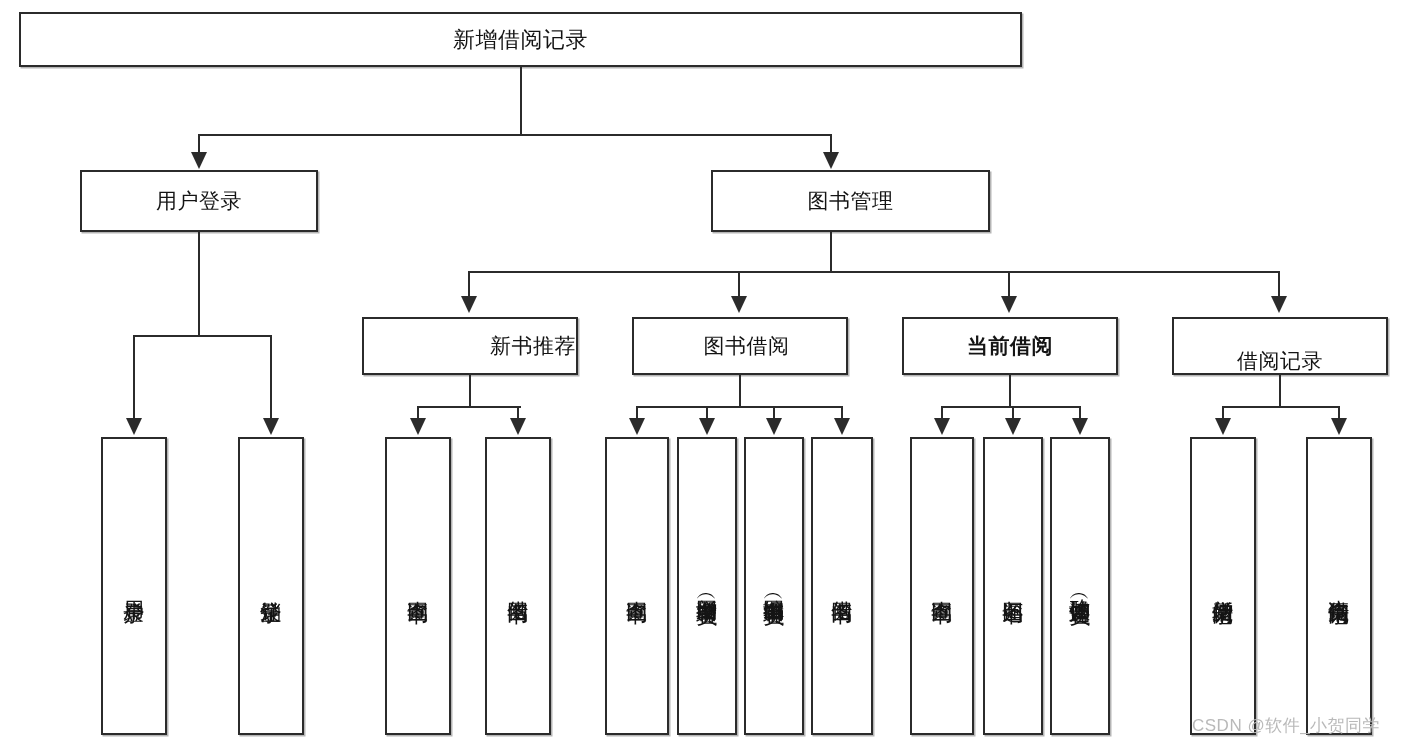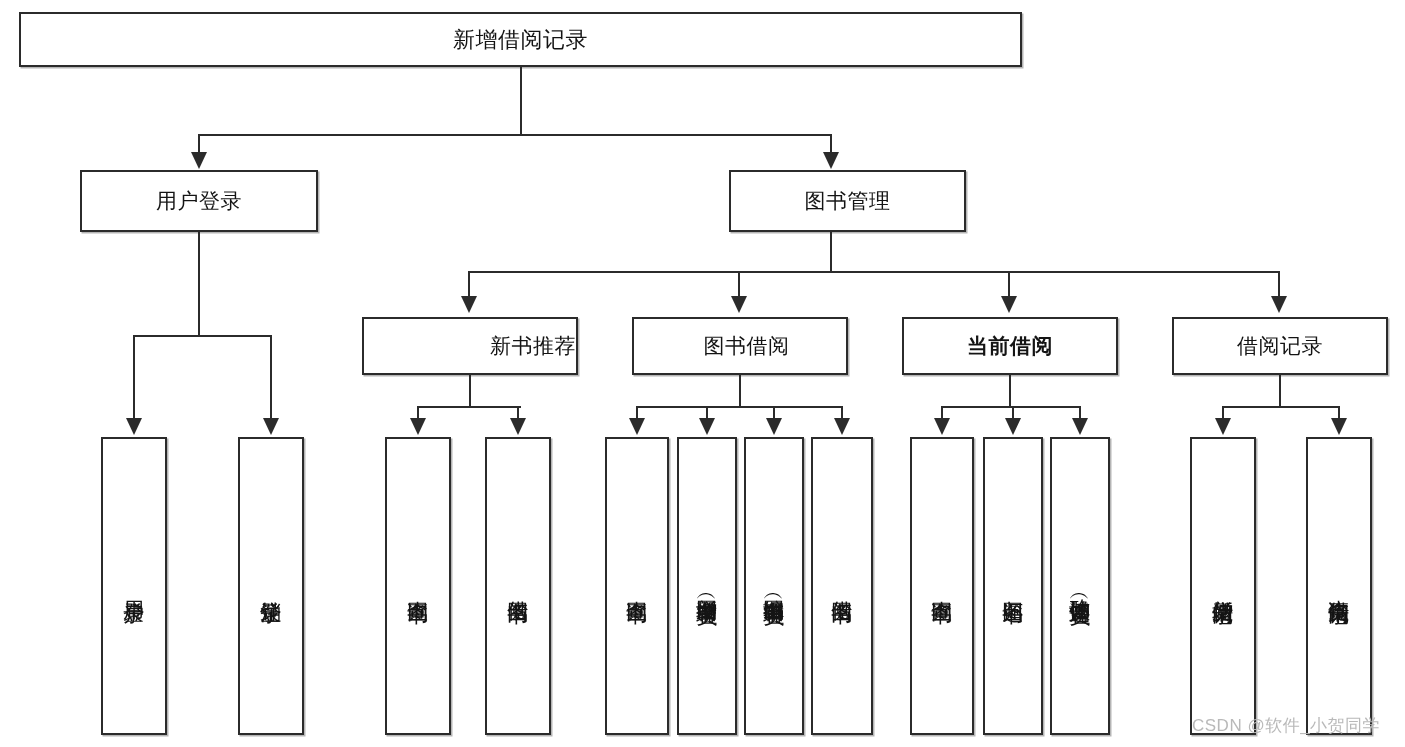--- a/index.html
+++ b/index.html
@@ -93,21 +93,21 @@
   <div class="vline" style="left:520px; top:67px; height:68px;"></div>
   <div class="hline" style="left:198px; top:134px; width:634px;"></div>
   <div class="vline" style="left:198px; top:134px; height:20px;"></div>
   <div class="arrow" style="left:191px; top:152px;"></div>
   <div class="vline" style="left:830px; top:134px; height:20px;"></div>
   <div class="arrow" style="left:823px; top:152px;"></div>
 
   <div class="node" style="left:80px; top:170px; width:238px; height:62px;">
     <span class="label">用户登录</span>
   </div>
-  <div class="node" style="left:729px; top:170px; width:237px; height:62px;">
+  <div class="node" style="left:711px; top:170px; width:279px; height:62px;">
     <span class="label">图书管理</span>
   </div>
 
   <div class="vline" style="left:198px; top:232px; height:104px;"></div>
   <div class="hline" style="left:133px; top:335px; width:138px;"></div>
   <div class="vline" style="left:133px; top:335px; height:84px;"></div>
   <div class="arrow" style="left:126px; top:418px;"></div>
   <div class="vline" style="left:270px; top:335px; height:84px;"></div>
   <div class="arrow" style="left:263px; top:418px;"></div>
 
@@ -124,21 +124,21 @@
 
   <div class="node" style="left:362px; top:317px; width:216px; height:58px;justify-content:flex-end;">
     <span class="label">新书推荐</span>
   </div>
   <div class="node" style="left:632px; top:317px; width:216px; height:58px;padding-left:13px;">
     <span class="label">图书借阅</span>
   </div>
   <div class="node" style="left:902px; top:317px; width:216px; height:58px;font-weight:bold;">
     <span class="label">当前借阅</span>
   </div>
-  <div class="node" style="left:1172px; top:317px; width:216px; height:58px;">
+  <div class="node" style="left:1172px; top:317px; width:216px; height:58px;align-items:flex-end;">
     <span class="label">借阅记录</span>
   </div>
 
   <div class="vline" style="left:469px; top:375px; height:32px;"></div>
   <div class="hline" style="left:417px; top:406px; width:104px;"></div>
   <div class="vline" style="left:417px; top:406px; height:13px;"></div>
   <div class="arrow" style="left:410px; top:418px;"></div>
   <div class="vline" style="left:517px; top:406px; height:13px;"></div>
   <div class="arrow" style="left:510px; top:418px;"></div>
 

